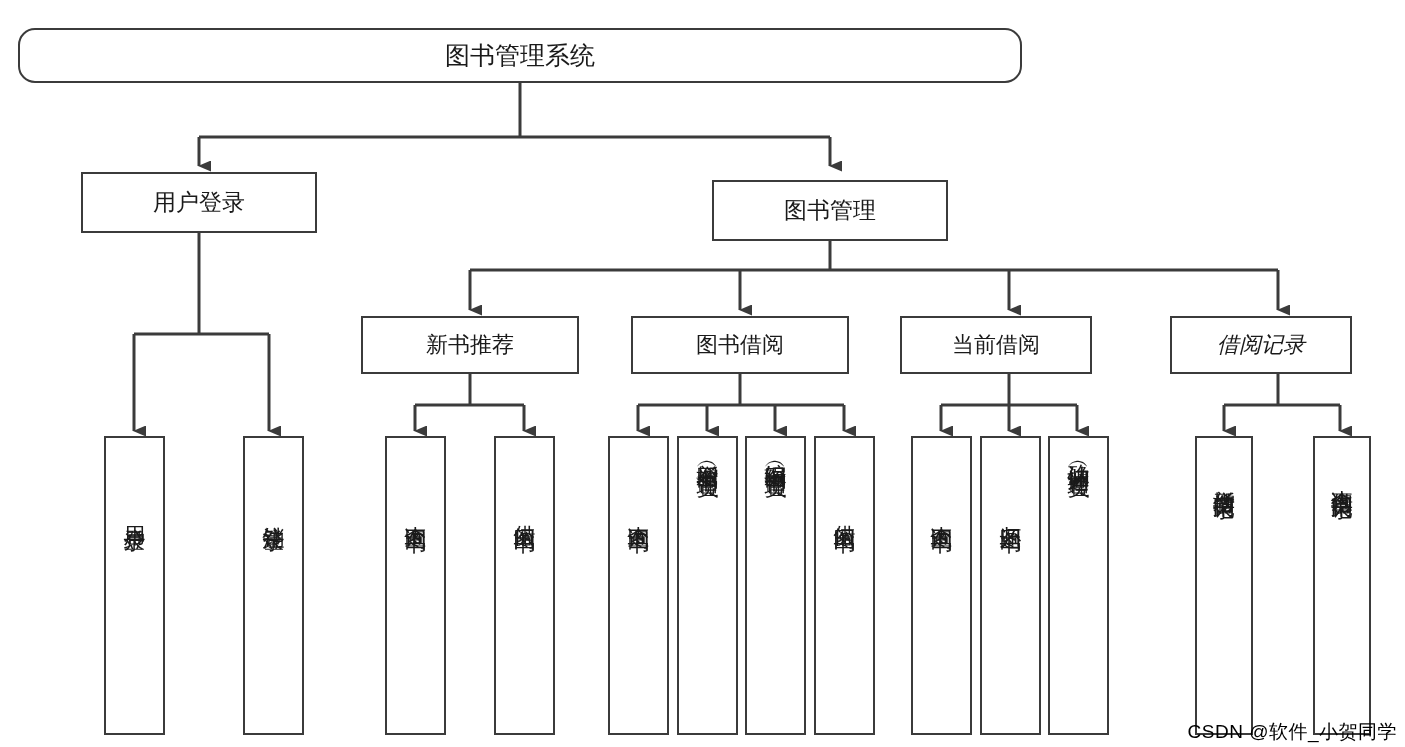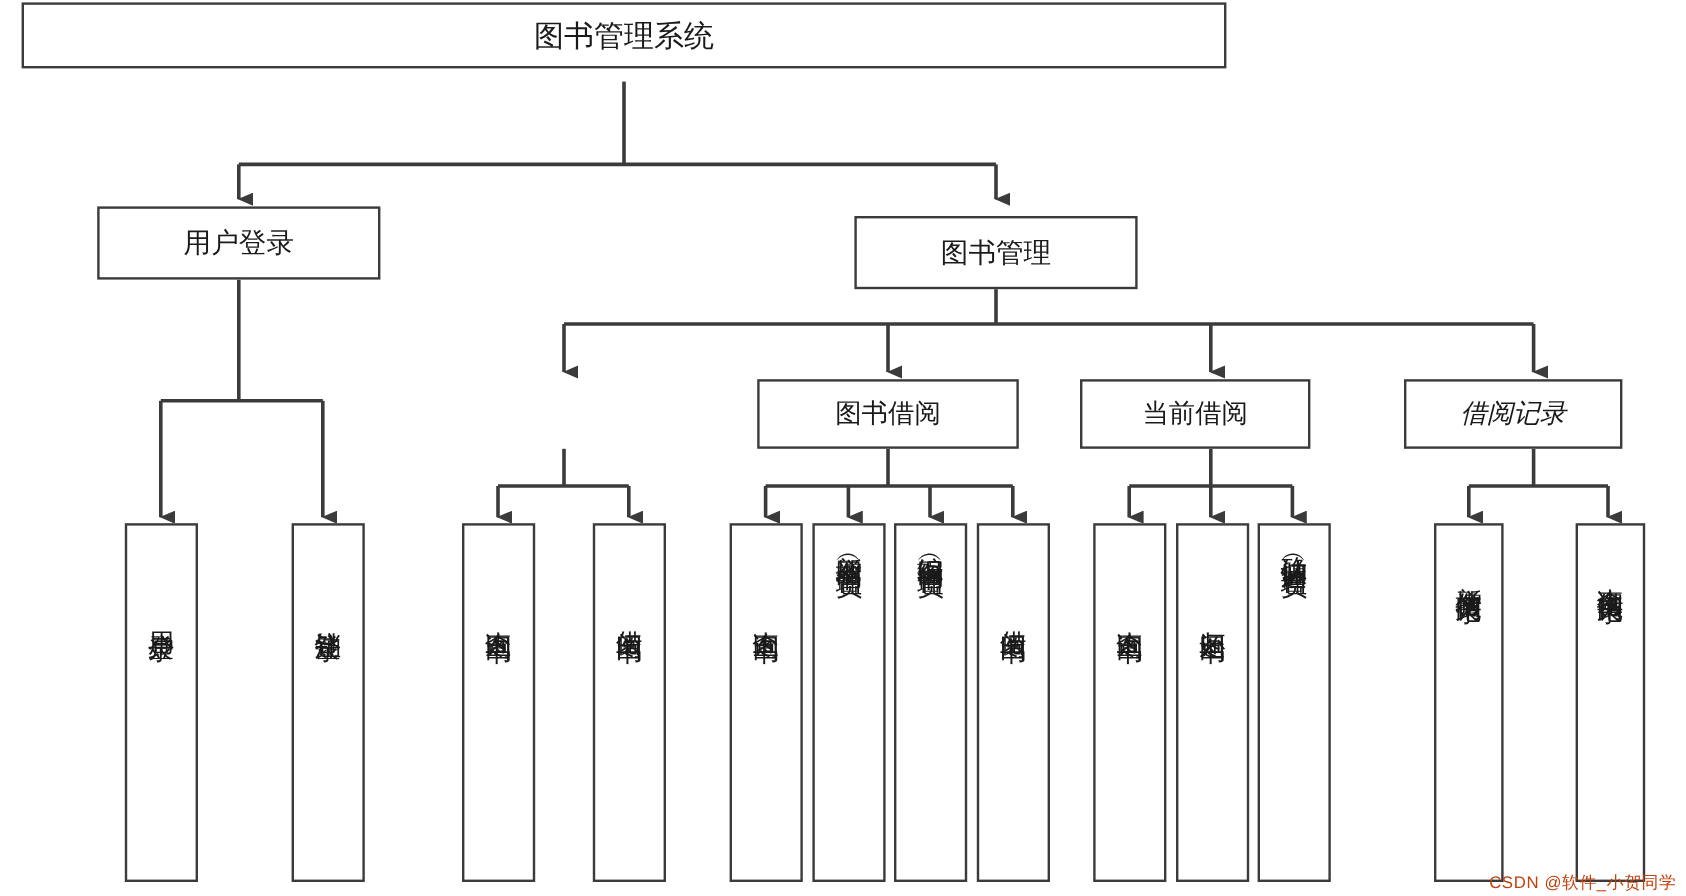--- a/index.html
+++ b/index.html
@@ -54,22 +54,22 @@
     text-orientation: upright;
     letter-spacing: 2px;
     line-height: 1.08;
     white-space: nowrap;
     text-align: left;
   }
   .watermark {
     position: absolute;
     right: 8px;
     bottom: 2px;
-    font-size: 14px;
-    color: #c2410c;
+    font-size: 19px;
+    color: #000000;
     letter-spacing: 0.5px;
     white-space: nowrap;
   }
 </style>
 </head>
 <body>
 
 <div id="canvas">
 
   <svg class="wires" viewBox="0 0 1405 747" xmlns="http://www.w3.org/2000/svg">
@@ -117,31 +117,34 @@
       <path d="M1009,405 L1009,431" marker-end="url(#arw)"></path>
       <path d="M1077,405 L1077,431" marker-end="url(#arw)"></path>
 
       <path d="M1278,374 L1278,405"></path>
       <path d="M1224,405 L1340,405"></path>
       <path d="M1224,405 L1224,431" marker-end="url(#arw)"></path>
       <path d="M1340,405 L1340,431" marker-end="url(#arw)"></path>
     </g>
   </svg>
 
-  <div class="node root" style="left:18px; top:2px; width:1004px; height:55px;">
+  <div class="node root" style="left:18px; top:28px; width:1004px; height:55px;border-radius:17px;">
     <span>图书管理系统</span>
   </div>
 
   <div class="node level2" style="left:81px; top:172px; width:236px; height:61px;">
     <span>用户登录</span>
   </div>
   <div class="node level2" style="left:712px; top:180px; width:236px; height:61px;">
     <span>图书管理</span>
   </div>
 
+  <div class="node level3" style="left:361px; top:316px; width:218px; height:58px;">
+    <span>新书推荐</span>
+  </div>
   <div class="node level3" style="left:631px; top:316px; width:218px; height:58px;align-items:center;">
     <span>图书借阅</span>
   </div>
   <div class="node level3" style="left:900px; top:316px; width:192px; height:58px;">
     <span>当前借阅</span>
   </div>
   <div class="node level3" style="left:1170px; top:316px; width:182px; height:58px;font-style:italic;">
     <span>借阅记录</span>
   </div>
 

